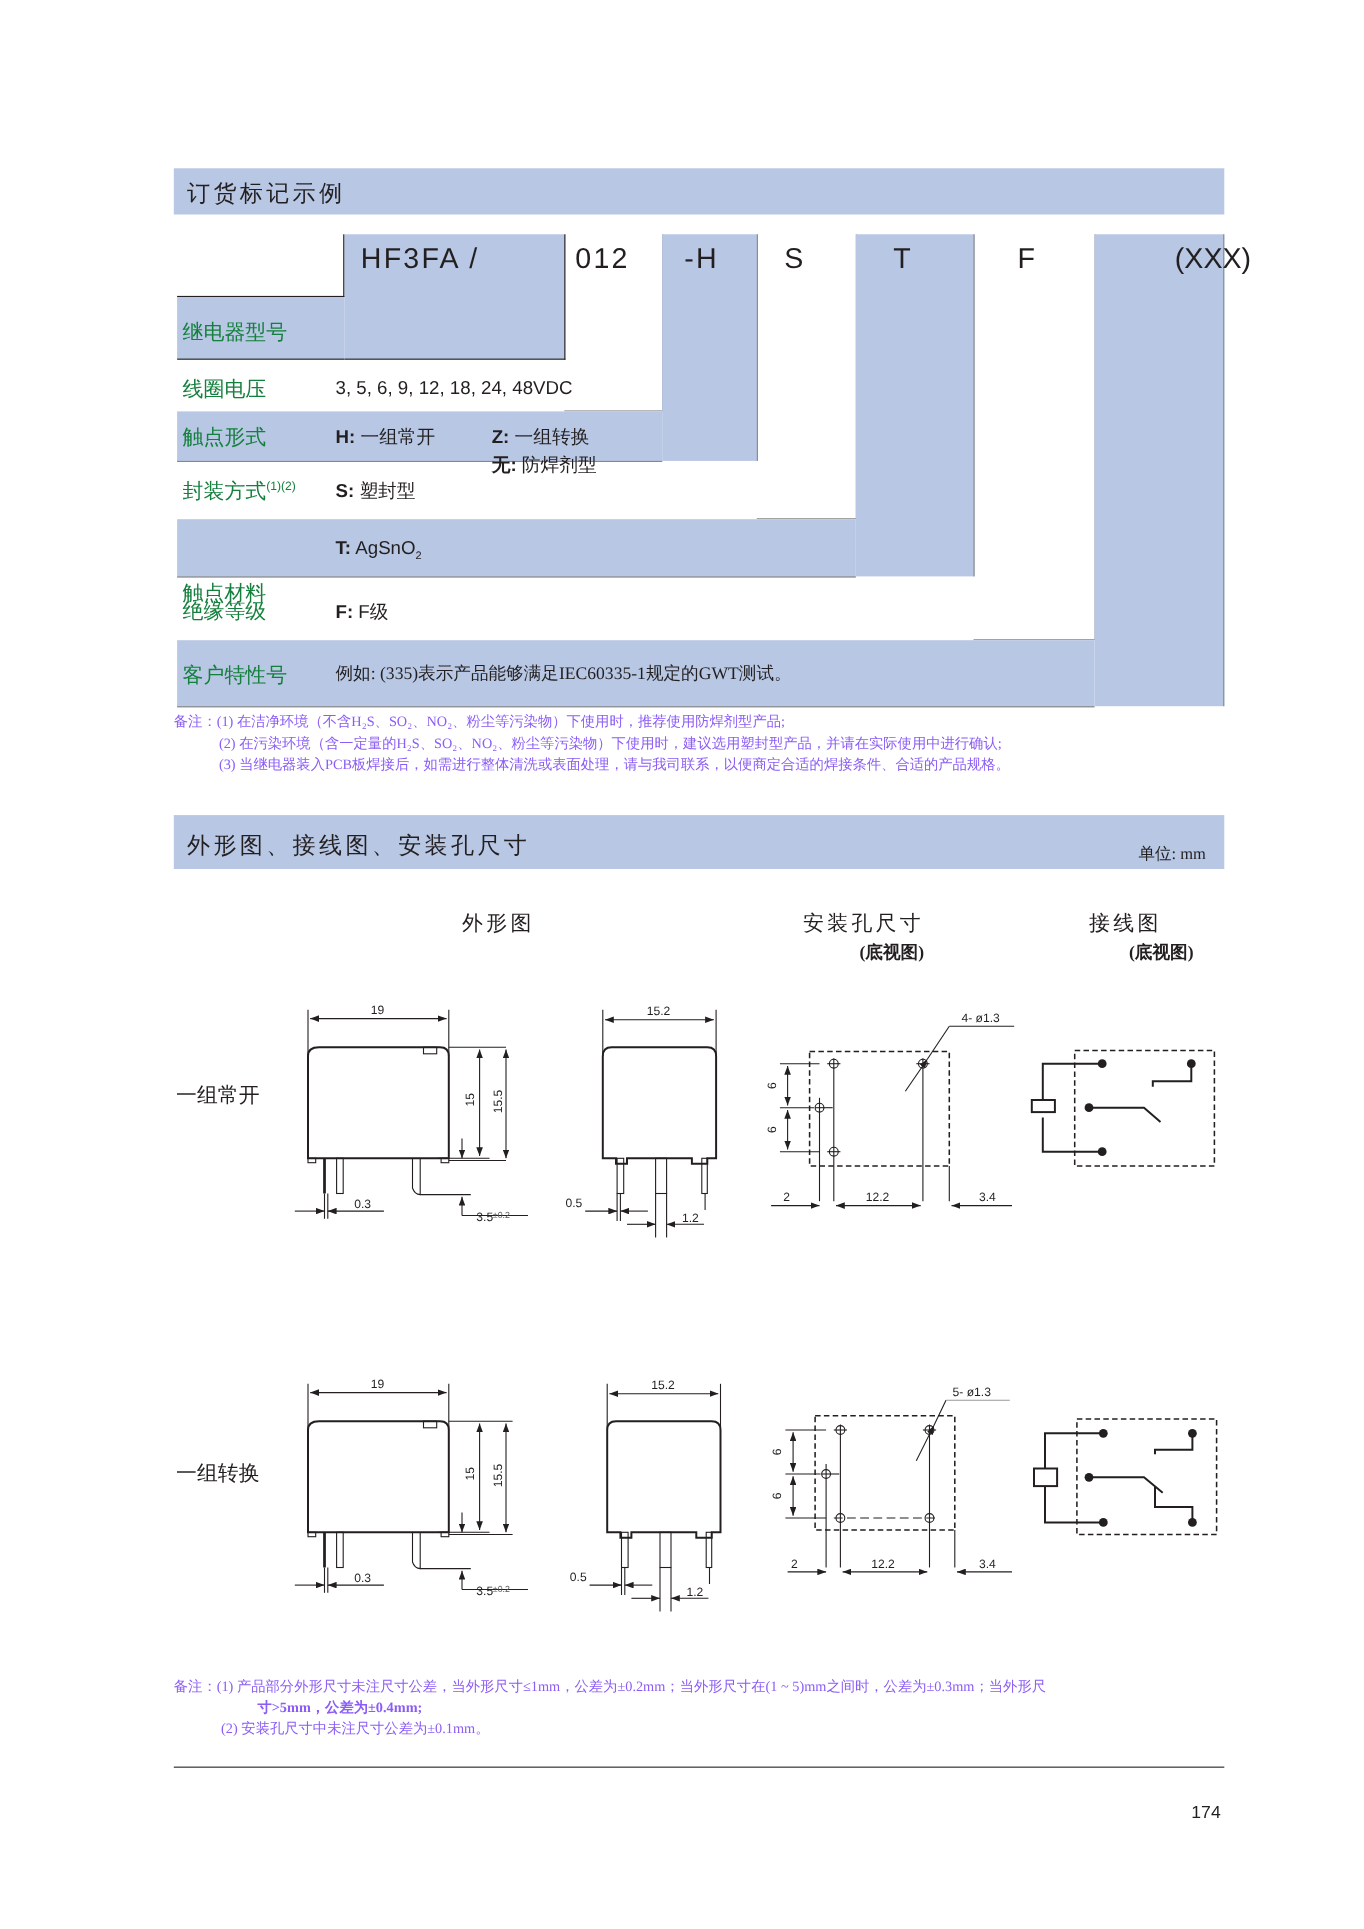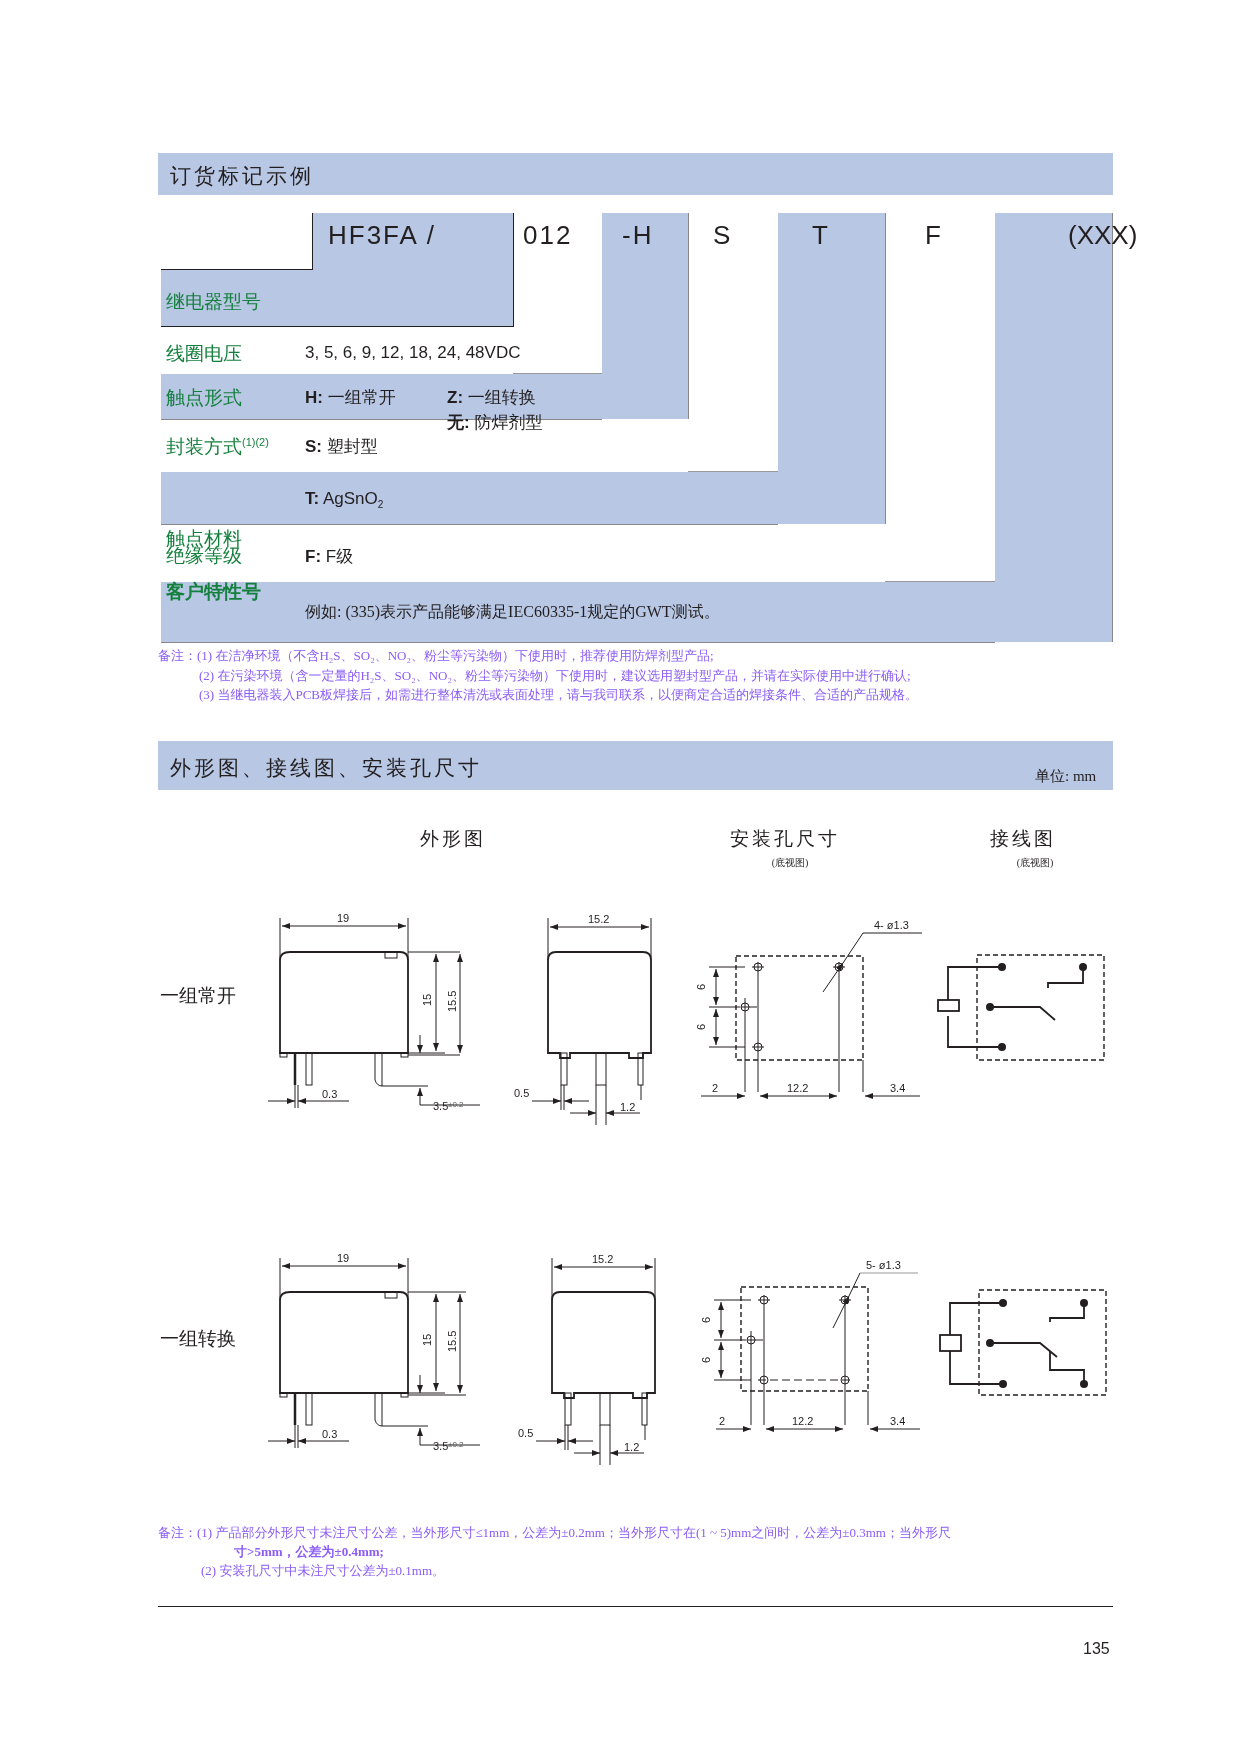--- a/index.html
+++ b/index.html
@@ -8,21 +8,21 @@
   .abs { position:absolute; }
   .bar { position:absolute; background:#b7c7e4; }
   .sec-title { position:absolute; font-size:21px; letter-spacing:3px; color:#231f20; }
   .code { position:absolute; font-size:26px; letter-spacing:2px; top:214px; line-height:42px; }
   .row-label { position:absolute; left:166px; font-size:19px; color:#15803d; }
   .row-val { position:absolute; left:305px; font-size:17px; }
   .row-val b { font-weight:bold; }
   .serif { font-family:"Liberation Serif","DejaVu Serif",serif; }
   .note { position:absolute; font-size:13px; color:#8b5cf6; white-space:nowrap; }
   .colhead { position:absolute; font-size:19px; letter-spacing:3px; text-align:left;font-family:Liberation Mono, monospace; }
-  .colsub { position:absolute; font-size:10px; text-align:center; }
+  .colsub { position:absolute; font-size:16px; text-align:right;font-weight:bold; }
   .rowname { position:absolute; left:160px; font-size:19px; }
   svg { position:absolute; overflow:visible; }
   svg text { font-family:"Liberation Sans","DejaVu Sans",sans-serif; font-size:11px; fill:#231f20; }
   .hline { position:absolute; background:#231f20; }
 </style>
 </head>
 <body>
 
 <div class="bar" style="left:158px;top:153px;width:955px;height:42px;"></div>
 <div class="sec-title" style="left:170px;top:162px;">订货标记示例</div>
@@ -81,21 +81,21 @@
   <b>T:</b>
   <span>AgSnO</span><sub style="font-size:10px;">2</sub>
 </div>
 
 <div class="row-label" style="top:543px;">绝缘等级</div>
 <div class="row-val" style="top:545px;">
   <b>F:</b>
   <span>F级</span>
 </div>
 
-<div class="row-label" style="top:579px;font-weight:bold;">客户特性号</div>
+<div class="row-label" style="top:601px;">客户特性号</div>
 <div class="row-val serif" style="top:602px;font-size:16px;">例如: (335)表示产品能够满足IEC60335-1规定的GWT测试。</div>
 
 <div class="note serif" style="left:158px;top:647px;">备注：(1) 在洁净环境（不含H₂S、SO₂、NO₂、粉尘等污染物）下使用时，推荐使用防焊剂型产品;</div>
 <div class="note serif" style="left:199px;top:667px;">(2) 在污染环境（含一定量的H₂S、SO₂、NO₂、粉尘等污染物）下使用时，建议选用塑封型产品，并请在实际使用中进行确认;</div>
 <div class="note serif" style="left:199px;top:686px;">(3) 当继电器装入PCB板焊接后，如需进行整体清洗或表面处理，请与我司联系，以便商定合适的焊接条件、合适的产品规格。</div>
 
 <div class="bar" style="left:158px;top:741px;width:955px;height:49px;"></div>
 <div class="sec-title" style="left:170px;top:754px;">外形图、接线图、安装孔尺寸</div>
 <div class="abs serif" style="left:1035px;top:767px;font-size:15px;">单位: mm</div>
 
@@ -311,13 +311,13 @@
     <text x="890" y="1085">3.4</text>
     <text x="866" y="929">5- ø1.3</text>
   </g>
 </svg>
 
 <div class="note serif" style="left:158px;top:1524px;">备注：(1)  产品部分外形尺寸未注尺寸公差，当外形尺寸≤1mm，公差为±0.2mm；当外形尺寸在(1 ~ 5)mm之间时，公差为±0.3mm；当外形尺</div>
 <div class="note serif" style="left:234px;top:1543px;font-weight:bold;">寸&gt;5mm，公差为±0.4mm;</div>
 <div class="note serif" style="left:201px;top:1562px;">(2)  安装孔尺寸中未注尺寸公差为±0.1mm。</div>
 
 <div class="hline" style="left:158px;top:1606px;width:955px;height:1px;"></div>
-<div class="abs" style="left:1083px;top:1640px;font-size:16px;">135</div>
+<div class="abs" style="left:1083px;top:1640px;font-size:16px;">174</div>
 
 </body></html>

